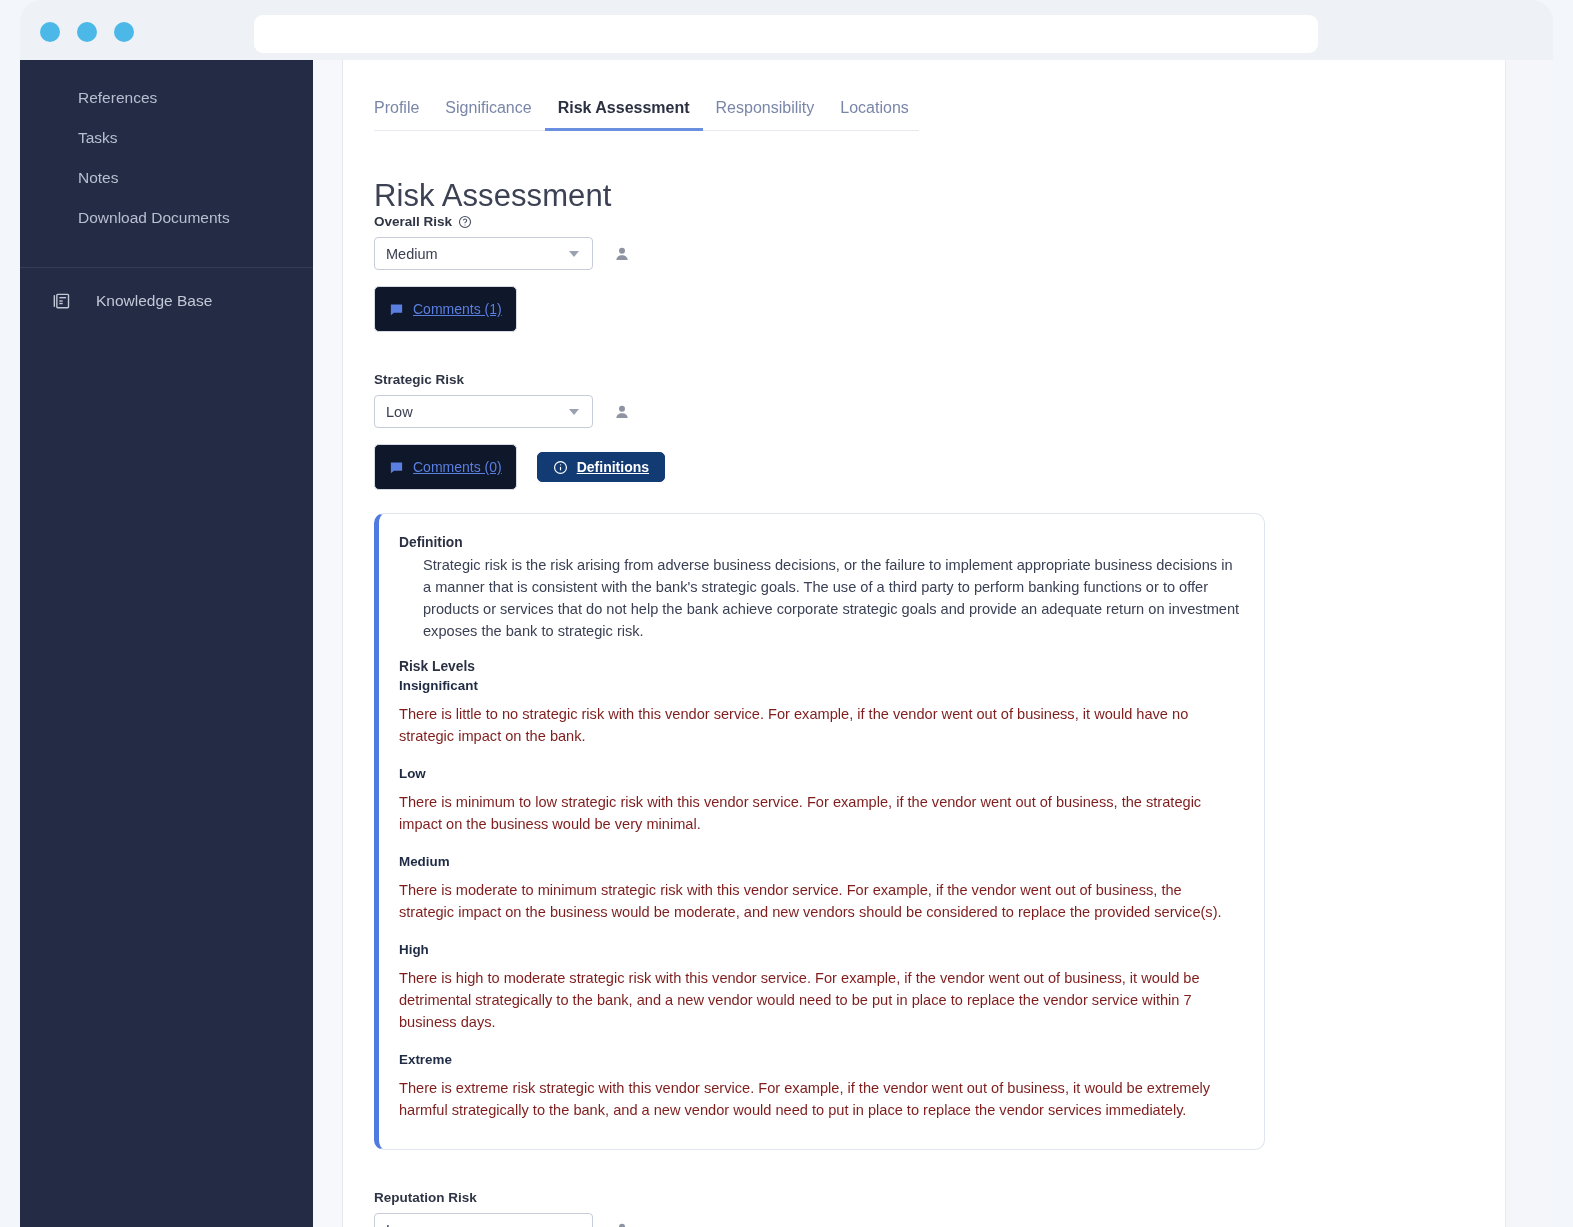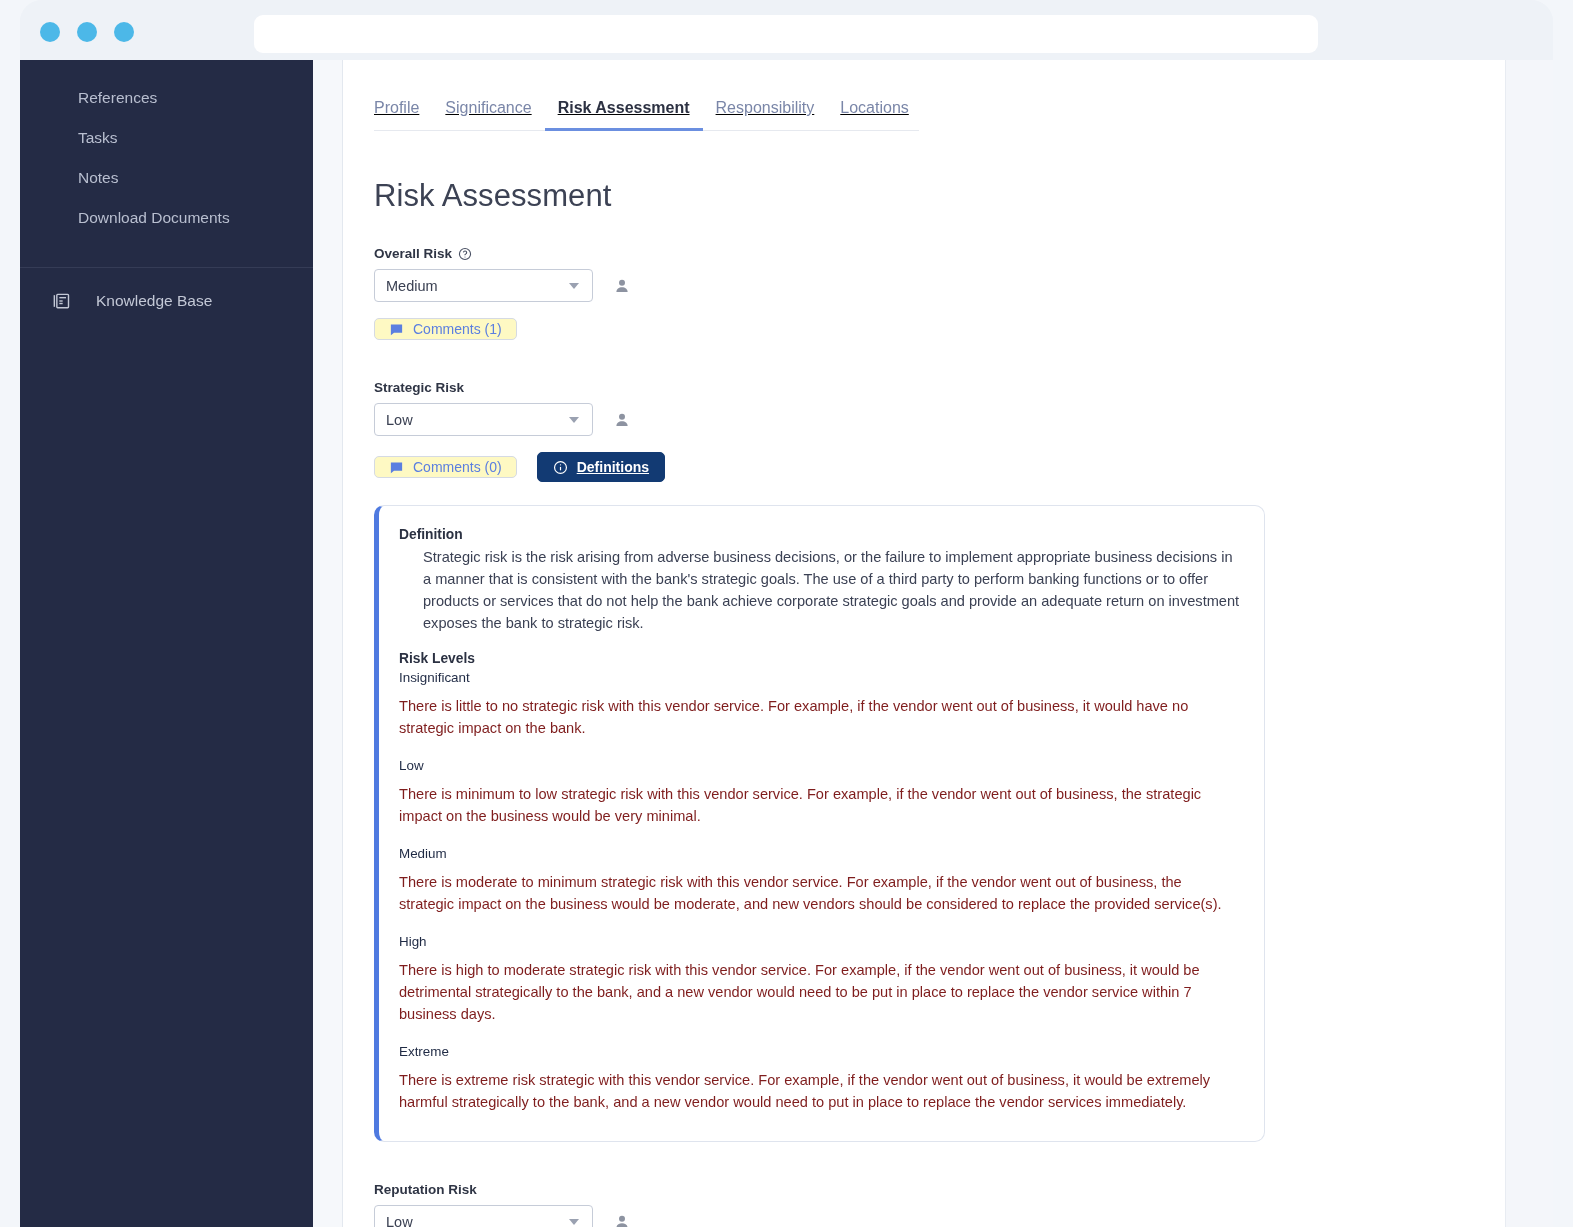--- a/index.html
+++ b/index.html
@@ -144,21 +144,20 @@
   }
 
   
   .tabs {
     display: flex;
     align-items: flex-end;
     gap: 0;
     border-bottom: 1px solid #e6e9ef;
     width: 545px;
     margin-left: 0;
-    text-decoration: underline;
   }
   .tab {
     font-size: 16px;
     color: #7a86a8;
     padding: 6px 13px 11px 13px;
     cursor: pointer;
     white-space: nowrap;
     border-bottom: 3px solid transparent;
     margin-bottom: -1px;
   }
@@ -172,21 +171,21 @@
   
   .page-title {
     font-size: 31px;
     color: #3c4254;
     font-weight: normal;
     margin: 47px 0 0 0;
     letter-spacing: 0.1px;
   }
 
   
-  .field-block { margin-top: 32px; }
+  .field-block { }
   .field-block.tight { margin-top: 40px; }
 
   .field-label {
     font-size: 13.5px;
     font-weight: bold;
     color: #2f3545;
     display: flex;
     align-items: center;
     gap: 6px;
     margin-bottom: 8px;
@@ -242,29 +241,30 @@
     display: flex;
     align-items: center;
     gap: 20px;
     margin-top: 16px;
   }
 
   .btn-comments {
     display: inline-flex;
     align-items: center;
     gap: 9px;
-    height: 22px;
+    height: 46px;
     padding: 0 14px;
-    background: #fef9c3;
+    background: #0f172a;
     border: 1px solid #d5dae3;
     border-radius: 5px;
     color: #5b7fe0;
     font-size: 14px;
     cursor: pointer;
     white-space: nowrap;
+    text-decoration: underline;
   }
   .btn-comments .cmt-icon { color: #5b7fe0; display: inline-flex; }
 
   .btn-definitions {
     display: inline-flex;
     align-items: center;
     gap: 9px;
     height: 30px;
     padding: 0 15px;
     background: #123a73;
@@ -304,21 +304,21 @@
     margin-left: 24px;
   }
   .def-section-title {
     font-size: 13.8px;
     font-weight: bold;
     color: #2b3142;
     margin: 17px 0 4px 0;
   }
   .level-name {
     font-size: 13.4px;
-    font-weight: normal;
+    font-weight: bold;
     color: #1f2a44;
     margin-bottom: 10px;
   }
   .level-name.spaced { margin-top: 19px; }
   .level-desc {
     font-size: 14.6px;
     line-height: 22px;
     color: #7f1d1d;
   }
 </style>

